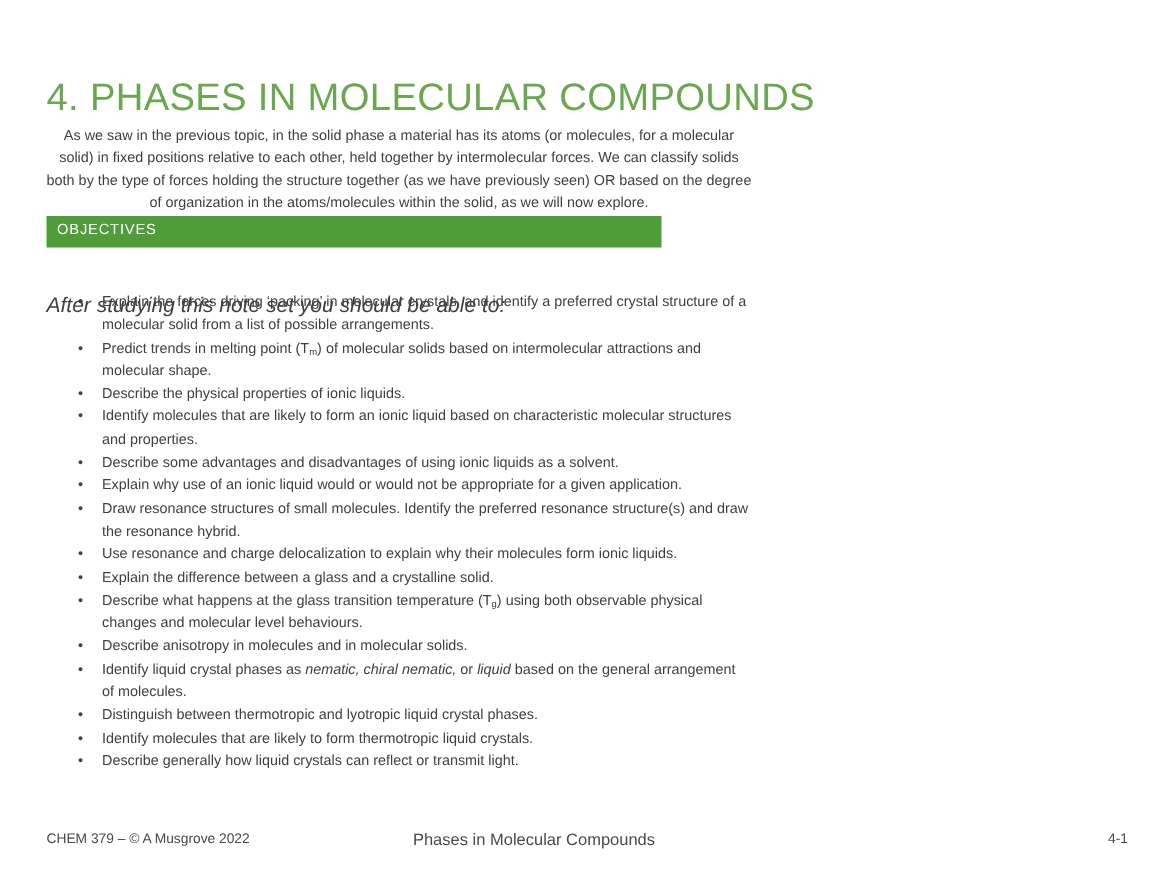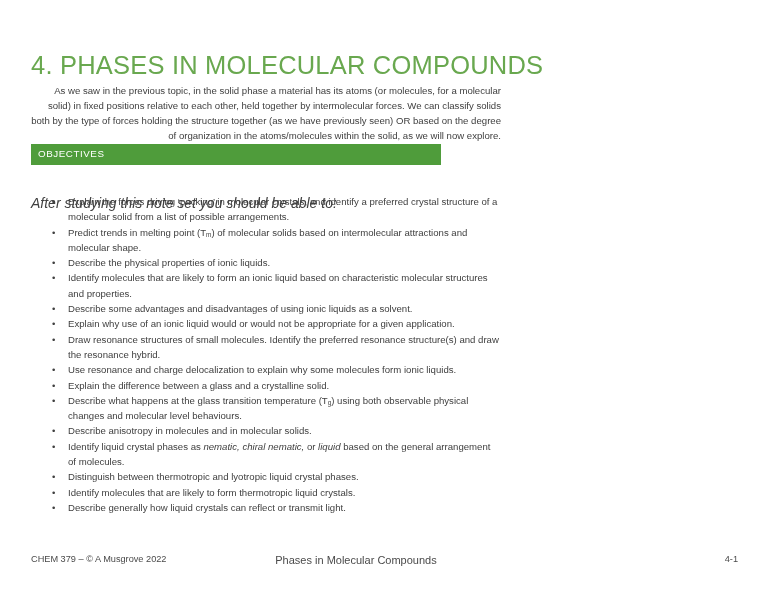--- a/index.html
+++ b/index.html
@@ -36,21 +36,21 @@
   }
 
   .intro {
     position: absolute;
     left: 31px;
     top: 73px;
     width: 470px;
     font-size: 9.6px;
     line-height: 15.2px;
     color: #404040;
-    text-align: right;
+    text-align: center;
   }
 
   .objectives-bar {
     position: absolute;
     left: 31px;
     top: 144px;
     width: 410px;
     height: 21px;
     background: #4f9c3b;
     box-sizing: border-box;
@@ -128,21 +128,21 @@
     left: 0;
     right: 0;
     top: 0;
     text-align: center;
     font-size: 11px;
     color: #4a4a4a;
     padding-right: 56px;
   }
   .footer-right {
     position: absolute;
-    right: 30px;
+    right: 16px;
     top: 0;
     font-size: 9.2px;
     color: #4a4a4a;
     white-space: nowrap;
   }
 </style>
 </head>
 <body>
 
 <div class="page">
@@ -159,21 +159,21 @@
 
   <ul class="obj-list">
       <li class="obj-item"><span class="bullet">•</span></li>
       <li class="obj-item"><span class="bullet">•</span><span class="txt"><span>Explain the forces driving ‘packing’ in molecular crystals, and identify a preferred crystal structure of a molecular solid from a list of possible arrangements.</span></span></li>
       <li class="obj-item"><span class="bullet">•</span><span class="txt"><span>Predict trends in melting point (T</span><sub>m</sub><span>) of molecular solids based on intermolecular attractions and molecular shape.</span></span></li>
       <li class="obj-item"><span class="bullet">•</span><span class="txt"><span>Describe the physical properties of ionic liquids.</span></span></li>
       <li class="obj-item"><span class="bullet">•</span><span class="txt"><span>Identify molecules that are likely to form an ionic liquid based on characteristic molecular structures and properties.</span></span></li>
       <li class="obj-item"><span class="bullet">•</span><span class="txt"><span>Describe some advantages and disadvantages of using ionic liquids as a solvent.</span></span></li>
       <li class="obj-item"><span class="bullet">•</span><span class="txt"><span>Explain why use of an ionic liquid would or would not be appropriate for a given application.</span></span></li>
       <li class="obj-item"><span class="bullet">•</span><span class="txt"><span>Draw resonance structures of small molecules. Identify the preferred resonance structure(s) and draw the resonance hybrid.</span></span></li>
-      <li class="obj-item"><span class="bullet">•</span><span class="txt"><span>Use resonance and charge delocalization to explain why some molecules form ionic liquids.</span></span></li>
+      <li class="obj-item"><span class="bullet">•</span><span class="txt"><span>Use resonance and charge delocalization to explain why their molecules form ionic liquids.</span></span></li>
       <li class="obj-item"><span class="bullet">•</span><span class="txt"><span>Explain the difference between a glass and a crystalline solid.</span></span></li>
       <li class="obj-item"><span class="bullet">•</span><span class="txt"><span>Describe what happens at the glass transition temperature (T</span><sub>g</sub><span>) using both observable physical changes and molecular level behaviours.</span></span></li>
       <li class="obj-item"><span class="bullet">•</span><span class="txt"><span>Describe anisotropy in molecules and in molecular solids.</span></span></li>
       <li class="obj-item"><span class="bullet">•</span><span class="txt"><span>Identify liquid crystal phases as </span><i>nematic, chiral nematic,</i><span> or </span><i>liquid</i><span> based on the general arrangement of molecules.</span></span></li>
       <li class="obj-item"><span class="bullet">•</span><span class="txt"><span>Distinguish between thermotropic and lyotropic liquid crystal phases.</span></span></li>
       <li class="obj-item"><span class="bullet">•</span><span class="txt"><span>Identify molecules that are likely to form thermotropic liquid crystals.</span></span></li>
       <li class="obj-item"><span class="bullet">•</span><span class="txt"><span>Describe generally how liquid crystals can reflect or transmit light.</span></span></li>
     </ul>
 
   <div class="footer">

